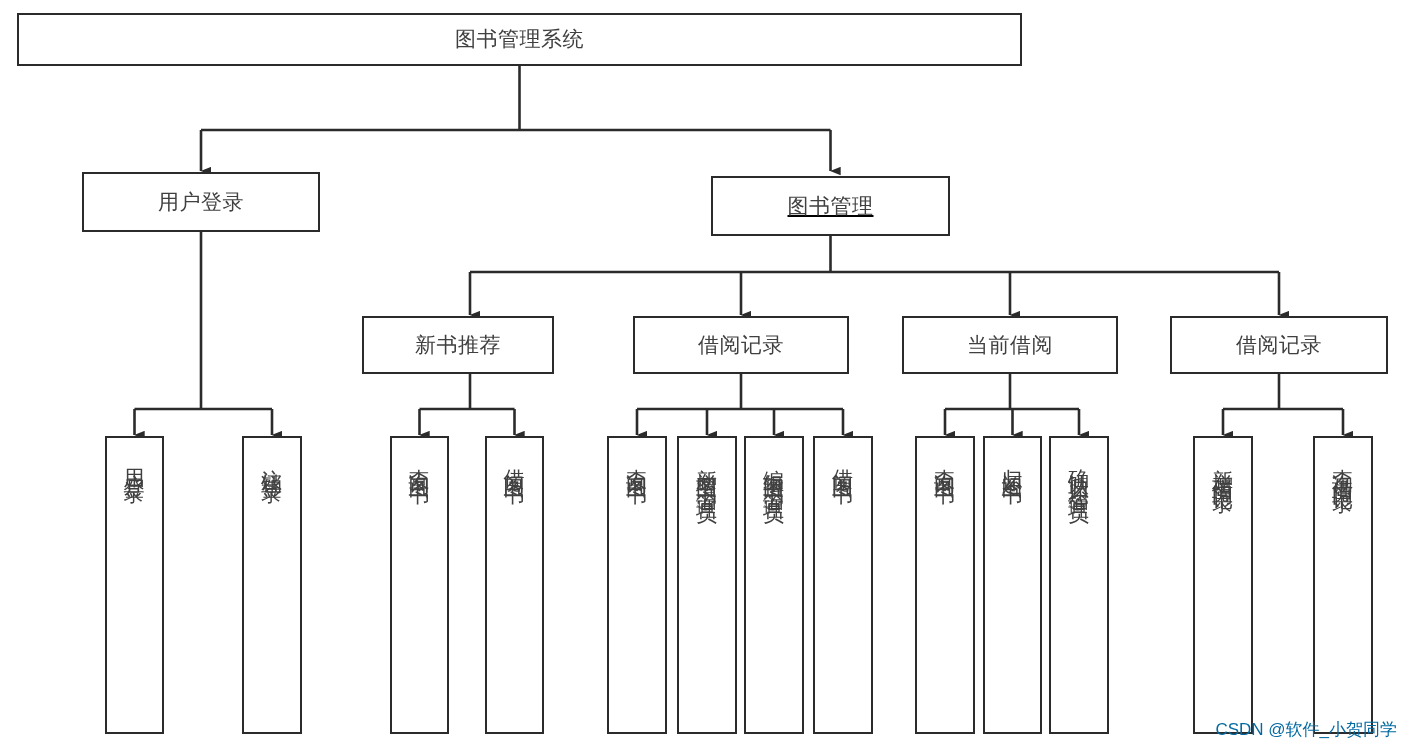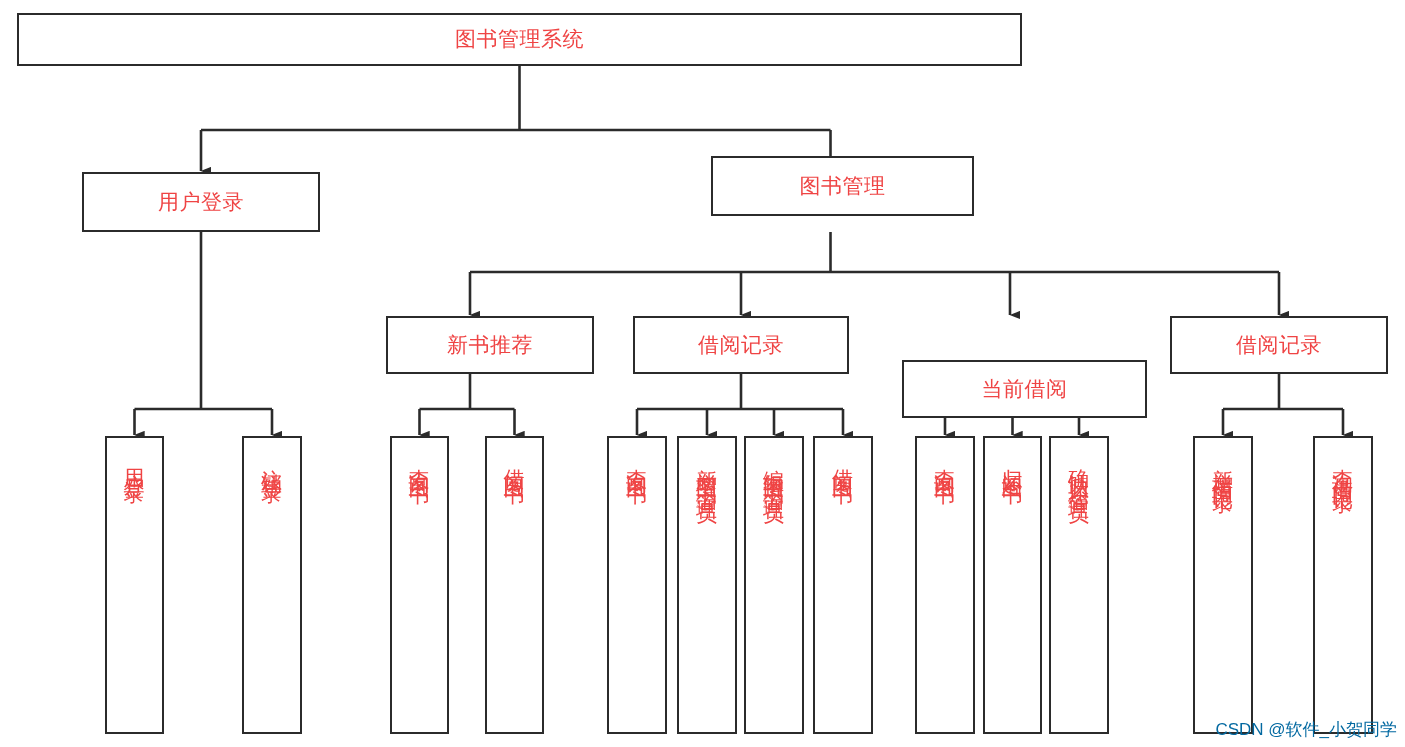--- a/index.html
+++ b/index.html
@@ -31,21 +31,21 @@
     position: absolute;
     box-sizing: border-box;
     border: 2px solid #2b2b2b;
     background: #ffffff;
     display: flex;
     align-items: center;
     justify-content: center;
     overflow: hidden;
   }
   .node-label {
-    color: #ef4444;
+    color: #404040;
     line-height: 1.28;
     text-align: right;
     white-space: nowrap;
   }
   .node-box.horizontal .node-label {
     font-size: 21px;
     letter-spacing: 0.5px;
   }
   .node-box.vertical {
     align-items: flex-start;
@@ -118,30 +118,30 @@
       </g>
   </svg>
 
   <div id="boxes-layer">
       <div class="node-box horizontal" style="left: 17px; top: 13px; width: 1005px; height: 53px;">
         <span class="node-label">图书管理系统</span>
       </div>
       <div class="node-box horizontal" style="left: 82px; top: 172px; width: 238px; height: 60px;">
         <span class="node-label">用户登录</span>
       </div>
-      <div class="node-box horizontal" style="left: 711px; top: 156px; width: 263px; height: 60px;">
+      <div class="node-box horizontal" style="left: 711px; top: 176px; width: 239px; height: 60px; text-decoration: underline;">
         <span class="node-label">图书管理</span>
       </div>
-      <div class="node-box horizontal" style="left: 362px; top: 316px; width: 208px; height: 58px; margin-left: 24px;">
+      <div class="node-box horizontal" style="left: 362px; top: 316px; width: 192px; height: 58px;">
         <span class="node-label">新书推荐</span>
       </div>
       <div class="node-box horizontal" style="left: 633px; top: 316px; width: 216px; height: 58px;">
         <span class="node-label">借阅记录</span>
       </div>
-      <div class="node-box horizontal" style="left: 902px; top: 316px; width: 245px; height: 58px; margin-top: 44px;">
+      <div class="node-box horizontal" style="left: 902px; top: 316px; width: 216px; height: 58px;">
         <span class="node-label">当前借阅</span>
       </div>
       <div class="node-box horizontal" style="left: 1170px; top: 316px; width: 218px; height: 58px;">
         <span class="node-label">借阅记录</span>
       </div>
       <div class="node-box vertical" style="left: 105px; top: 436px; width: 59px; height: 298px;">
         <span class="node-label">用户登录</span>
       </div>
       <div class="node-box vertical" style="left: 242px; top: 436px; width: 60px; height: 298px;">
         <span class="node-label">注销登录</span>

